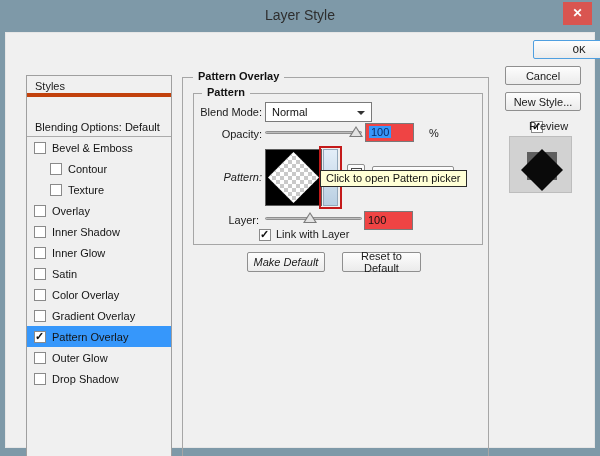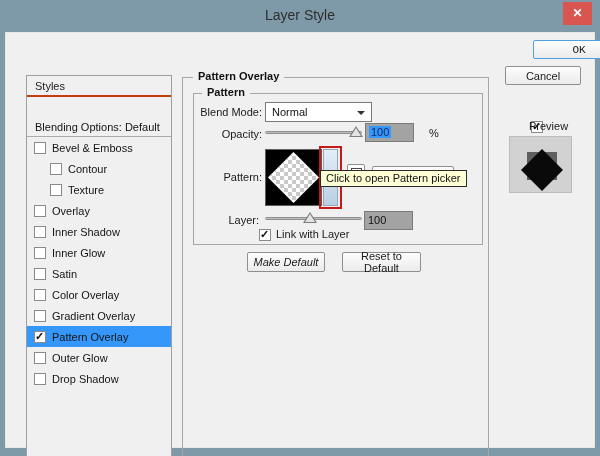--- a/index.html
+++ b/index.html
@@ -15,21 +15,21 @@
          font-size:14px; color:#2e2e2e;}
   #close-btn{position:absolute; left:563px; top:2px; width:29px; height:23px; background:var(--close);
          color:#fff; font-size:12px; font-weight:bold; text-align:center; line-height:23px; cursor:pointer;}
   
   #content{position:absolute; left:5px; top:32px; width:590px; height:416px; background:#f0f0f0;
          border:1px solid #e6e6e6;}
   .abs{position:absolute;}
   .lbl{font-size:11px; color:#1a1a1a; white-space:nowrap;}
   
   #sidebar{position:absolute; left:20px; top:42px; width:146px; height:395px; border:1px solid #9f9f9f; background:#f0f0f0;}
-  #styles-header{height:21px; line-height:21px; padding-left:8px; font-size:11px; color:#1a1a1a; border-bottom:2px solid #c2410c;}
+  #styles-header{height:21px; line-height:21px; padding-left:8px; font-size:11px; color:#1a1a1a; border-bottom:4px solid #c2410c;}
   .side-row{height:21px; display:flex; align-items:center; padding-left:7px; font-size:11px; color:#141414; cursor:default;}
   .side-row.plain{height:20px; border-bottom:1px solid #ababab; padding-left:8px;margin-top:20px;}
   .side-row.indent{padding-left:23px;}
   .side-row.selected{background:var(--selection-blue);}
   .side-label{margin-left:6px;}
   .side-row.plain .side-label{margin-left:0;}
   
   .cb{display:inline-block; width:12px; height:12px; background:#fff; border:1px solid #8a8a8a; position:relative; flex:0 0 auto;}
   .cb.checked::after{content:"✓"; position:absolute; left:0px; top:-2px; font-size:11px; font-weight:bold; color:#111;}
   
@@ -42,21 +42,21 @@
             padding-left:6px; line-height:18px; cursor:pointer;}
   .dd-arrow{position:absolute; right:6px; top:8px; width:0; height:0;
             border-left:4px solid transparent; border-right:4px solid transparent; border-top:4px solid #333;}
   
   .slider{position:absolute; height:16px;}
   .track{position:absolute; left:0; top:7px; height:3px; background:#bdbdbd; border:1px solid #8f8f8f; border-radius:2px;}
   .thumb{position:absolute; top:2px; width:14px; height:11px;}
   .thumb .t-out{position:absolute; inset:0; background:#7c7c7c; clip-path:polygon(50% 0,100% 100%,0 100%);}
   .thumb .t-in{position:absolute; left:2px; top:2px; width:10px; height:8px; background:#e3e3e3; clip-path:polygon(50% 0,100% 100%,0 100%);}
   
-  .field{position:absolute; background:#a3a3a3; border:1px solid #7a7a7a; font-size:11px; color:#111;
+  .field{position:absolute; background:#ef4444; border:1px solid #7a7a7a; font-size:11px; color:#111;
          line-height:17px; padding-left:3px;}
   .sel{background:var(--selection-blue); color:#0d2a66; padding:0 2px;}
   
   .btn{position:absolute; background:linear-gradient(#fdfdfd,#ebebeb); border:1px solid #8f8f8f; border-radius:2px;
        font-size:11px; color:#1a1a1a; text-align:center; cursor:pointer; display:flex; align-items:center; justify-content:center;}
   .btn.default-btn{border-color:#4f9fe0;}
   
   #pattern-thumb{position:absolute; left:82px; top:71px; width:57px; height:57px; background:#000;
        border:1px solid #5c5c5c; cursor:pointer;}
   #pattern-thumb .checker{position:absolute; inset:2px; background-color:#fff;
@@ -172,21 +172,21 @@
         <div class="thumb" style="left:84px;">
           <div class="t-out"></div>
             <div class="t-in"></div>
         </div>
       </div>
       <div class="field" style="left:182px; top:45px; width:49px; height:19px;">
         <span class="sel">100</span>
       </div>
       <div class="lbl abs" style="left:246px; top:49px;">%</div>
 
-      <div class="lbl rlabel abs" style="left:0; top:93px;">Pattern:</div>
+      <div class="lbl rlabel abs" style="left:0; top:93px;font-style:italic;">Pattern:</div>
       <div id="pattern-thumb">
         <div class="checker"></div>
       </div>
       <div id="pattern-arrow"></div>
       <div id="annotation-box"></div>
       <div class="btn" id="new-preset-btn">
         <span class="page-icon"></span>
       </div>
       <div class="btn" style="left:189px; top:88px; width:82px; height:19px;">Snap to Origin</div>
 
@@ -206,20 +206,21 @@
       <div class="lbl abs" style="left:93px; top:150px;">Link with Layer</div>
 
       <div class="btn" style="left:64px; top:174px; width:78px; height:20px;font-style:italic;">Make Default</div>
       <div class="btn" style="left:159px; top:174px; width:79px; height:20px;">Reset to Default</div>
     </div>
 
   </div>
 
   <div class="btn default-btn abs" style="left:533px; top:40px; width:92px; height:19px;font-family:Liberation Mono, monospace;">OK</div>
   <div class="btn abs" style="left:505px; top:66px; width:76px; height:19px;">Cancel</div>
+  <div class="btn abs" style="left:505px; top:92px; width:76px; height:19px;">New Style...</div>
 
   <span class="cb checked abs" style="left:511px; top:119px;"></span>
   <div class="cb-label abs" style="left:529px; top:120px;">Preview</div>
 
   <div id="preview-thumb">
     <div class="gray-square"></div>
     <div class="black-diamond"></div>
   </div>
 
   <div id="tooltip">Click to open Pattern picker</div>

